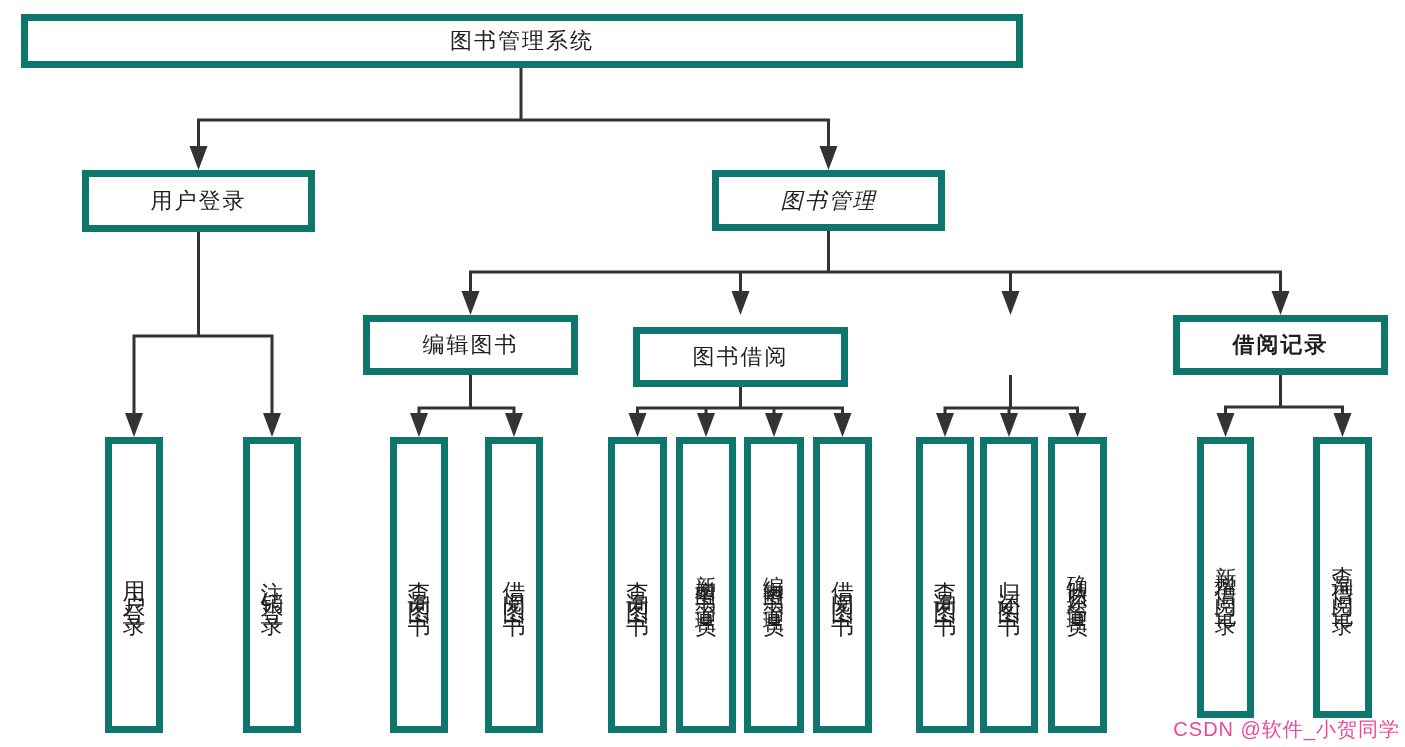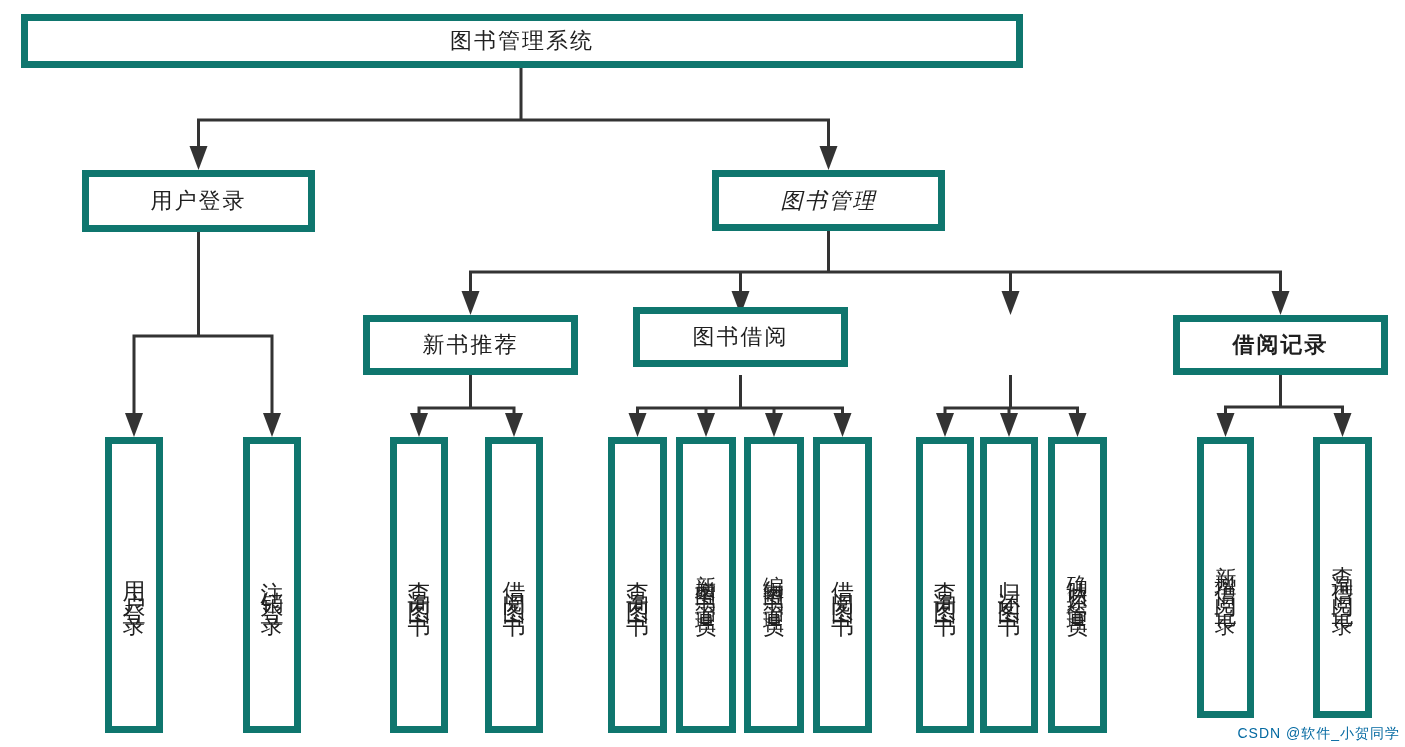--- a/index.html
+++ b/index.html
@@ -47,42 +47,42 @@
   }
   .vnode.long span {
     font-size: 21px;
     letter-spacing: 6px;
   }
   
   .root  { left: 21px;   top: 14px;  width: 1002px; height: 54px; }
   .l2a   { left: 82px;   top: 170px; width: 233px;  height: 62px; }
   .l2b   { left: 712px;  top: 170px; width: 233px;  height: 61px; font-style: italic; }
   .l3a   { left: 363px;  top: 315px; width: 215px;  height: 60px; }
-  .l3b   { left: 633px;  top: 307px; width: 215px;  height: 60px; justify-content: center; }
+  .l3b   { left: 633px;  top: 327px; width: 215px;  height: 60px; justify-content: center; }
   .l3c   { left: 903px;  top: 315px; width: 215px;  height: 60px; }
   .l3d   { left: 1173px; top: 315px; width: 215px;  height: 60px; font-weight: bold; }
   .v1  { left: 105px;  top: 437px; width: 58px; height: 296px; }
   .v2  { left: 243px;  top: 437px; width: 58px; height: 296px; }
   .v3  { left: 390px;  top: 437px; width: 58px; height: 296px; }
   .v4  { left: 485px;  top: 437px; width: 58px; height: 296px; }
   .v5  { left: 608px;  top: 437px; width: 59px; height: 296px; }
   .v6  { left: 676px;  top: 437px; width: 60px; height: 296px; }
   .v7  { left: 744px;  top: 437px; width: 60px; height: 296px; }
   .v8  { left: 813px;  top: 437px; width: 59px; height: 296px; }
   .v9  { left: 916px;  top: 437px; width: 58px; height: 296px; }
   .v10 { left: 980px;  top: 437px; width: 58px; height: 296px; }
   .v11 { left: 1048px; top: 437px; width: 59px; height: 296px; }
   .v12 { left: 1197px; top: 437px; width: 57px; height: 281px; }
   .v13 { left: 1313px; top: 437px; width: 59px; height: 281px; }
   .watermark {
     position: absolute;
     right: 5px;
     bottom: 4px;
-    font-size: 14px;
-    color: #0369a1;
+    font-size: 20px;
+    color: #ec4899;
     letter-spacing: 1px;
     white-space: nowrap;
   }
 </style>
 </head>
 <body>
 
 <div id="stage">
 
   <svg id="wires" viewBox="0 0 1405 747" xmlns="http://www.w3.org/2000/svg">
@@ -133,21 +133,21 @@
   </div>
 
   <div class="node hnode l2a">
     <span>用户登录</span>
   </div>
   <div class="node hnode l2b">
     <span>图书管理</span>
   </div>
 
   <div class="node hnode l3a">
-    <span>新书推荐</span>
+    <span>编辑图书</span>
   </div>
   <div class="node hnode l3b">
     <span>图书借阅</span>
   </div>
   <div class="node hnode l3d">
     <span>借阅记录</span>
   </div>
 
   <div class="node vnode v1">
     <span>用户登录</span>

